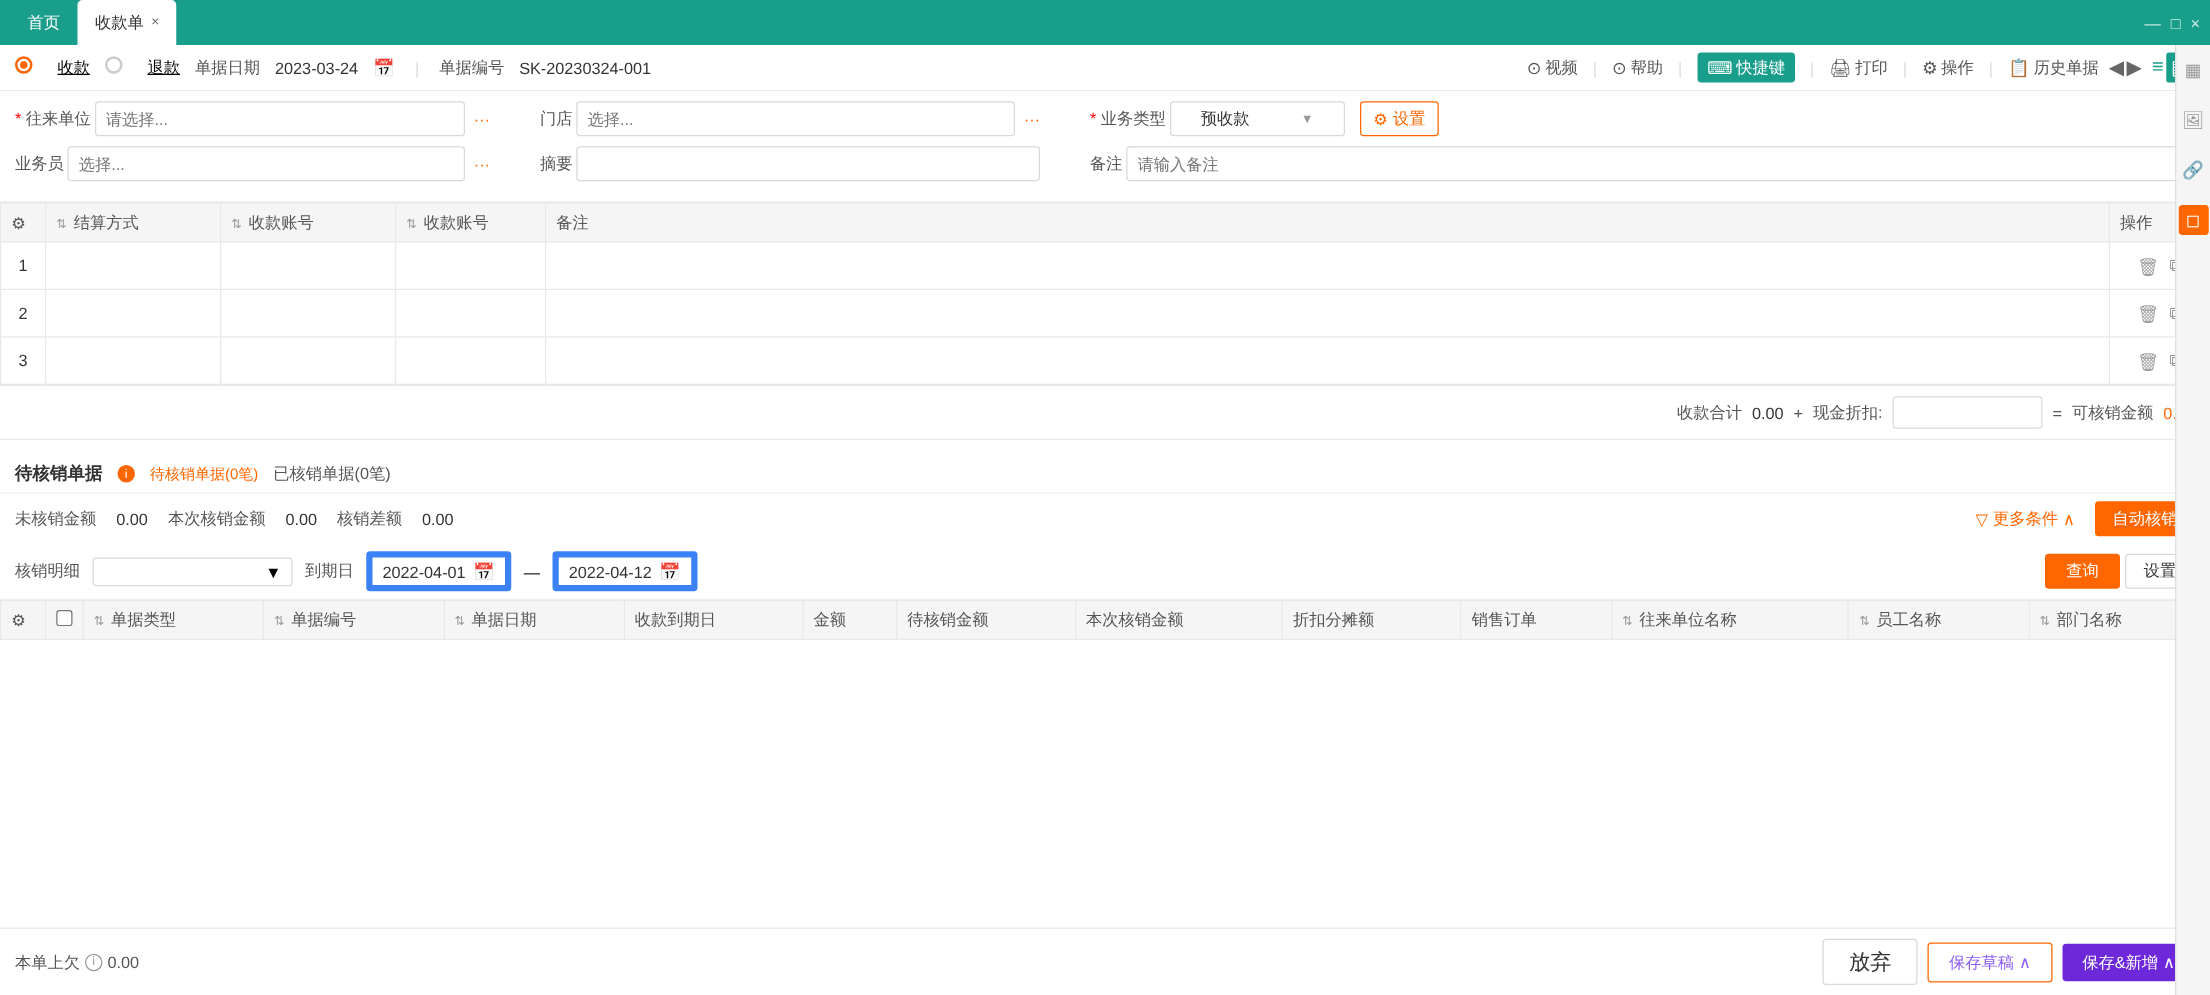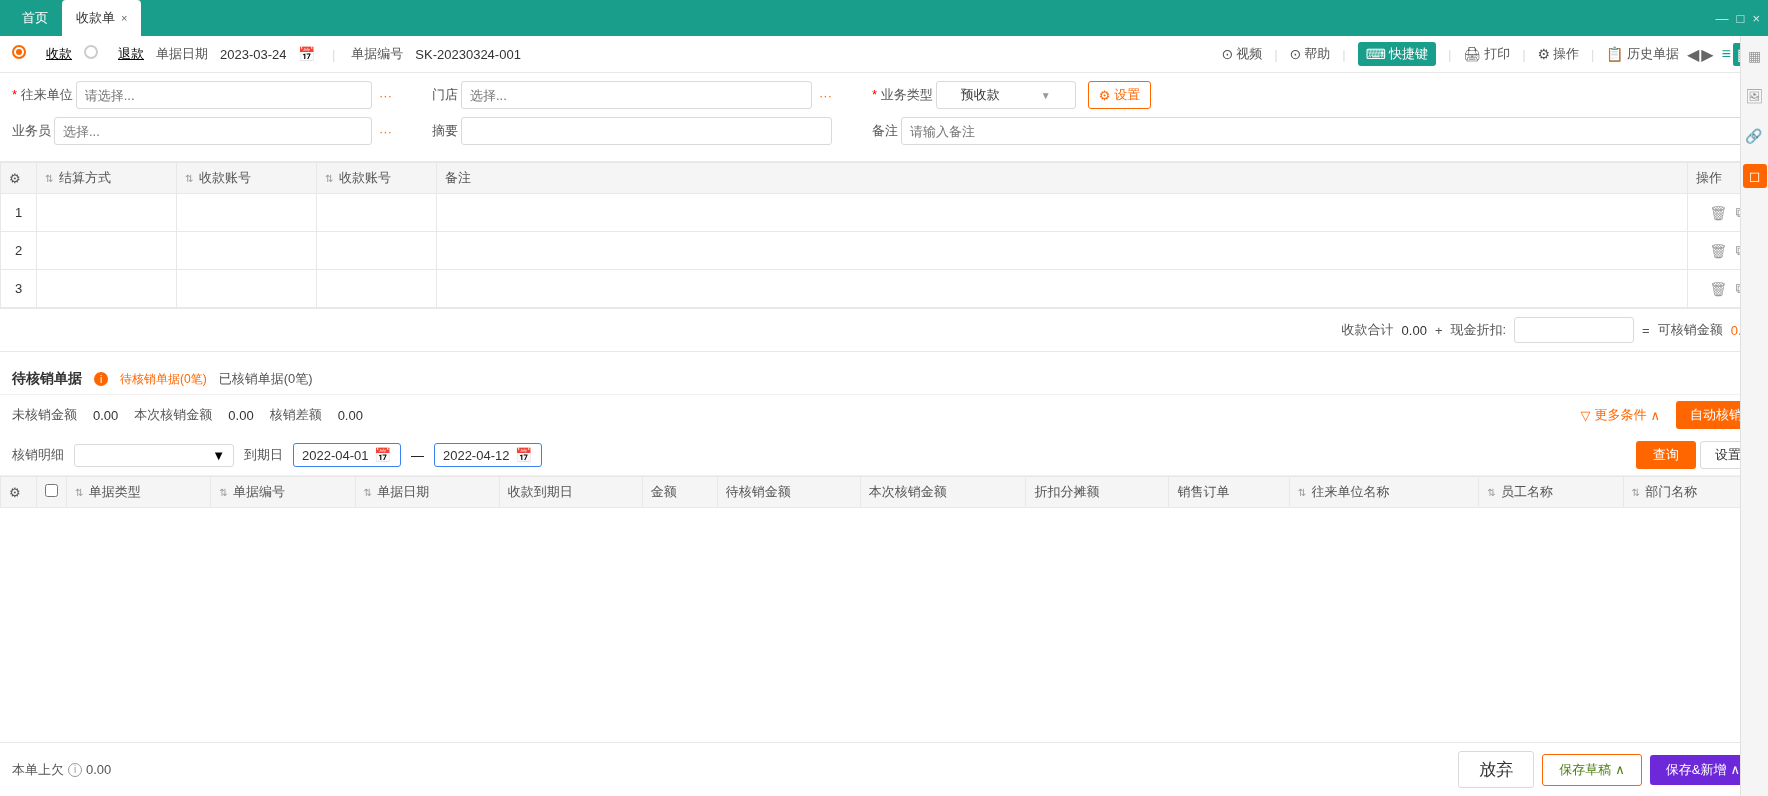--- a/index.html
+++ b/index.html
@@ -338,21 +338,21 @@
       padding: 3px 8px;
       min-width: 160px;
       gap: 6px;
       cursor: pointer;
       background: #fff;
     }
     .range-select-text { flex: 1; color: #999; }
     .date-input {
       display: flex;
       align-items: center;
-      border: 1px solid #3b82f6;
+      border: 5px solid #3b82f6;
       border-radius: 3px;
       padding: 3px 8px;
       gap: 6px;
       background: #fff;
       cursor: pointer;
     }
     .date-input-text { color: #333; font-size: 13px; }
     .date-icon { color: #ccc; font-size: 14px; }
 
     
@@ -394,21 +394,21 @@
       border: 1px solid #d9d9d9;
       color: #333;
       padding: 6px 20px;
       border-radius: 3px;
       cursor: pointer;
       font-size: 17px;
     }
     .save-draft-btn {
       background: #fff;
       border: 1px solid #f60;
-      color: #4d7c0f;
+      color: #8b5cf6;
       padding: 6px 16px;
       border-radius: 3px;
       cursor: pointer;
       font-size: 13px;
       display: flex;
       align-items: center;
       gap: 4px;
     }
     .save-new-btn {
       background: #6d28d9;

